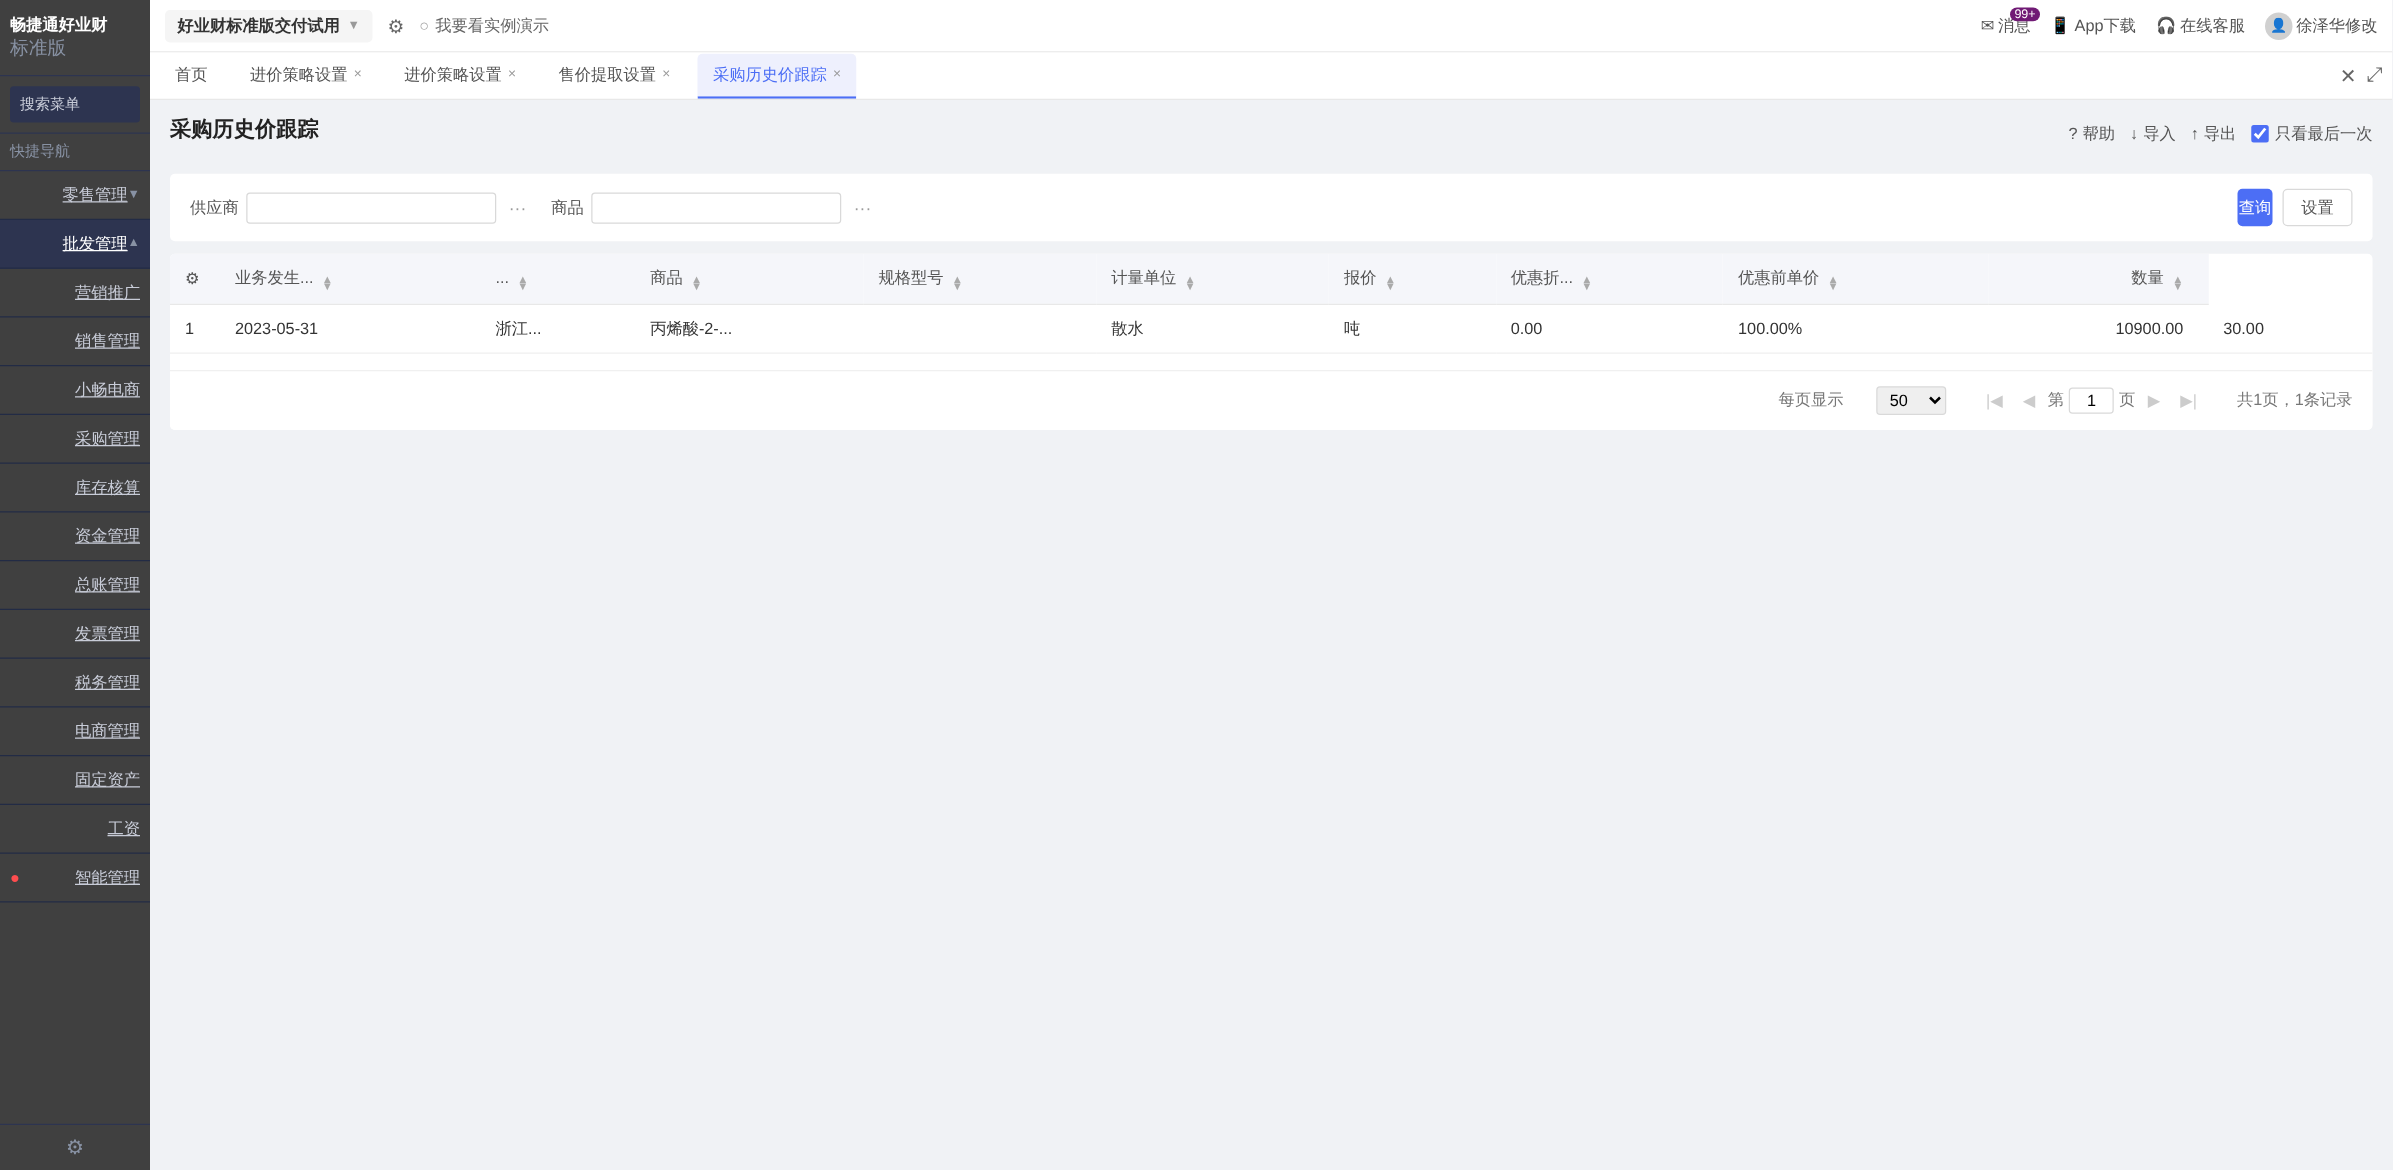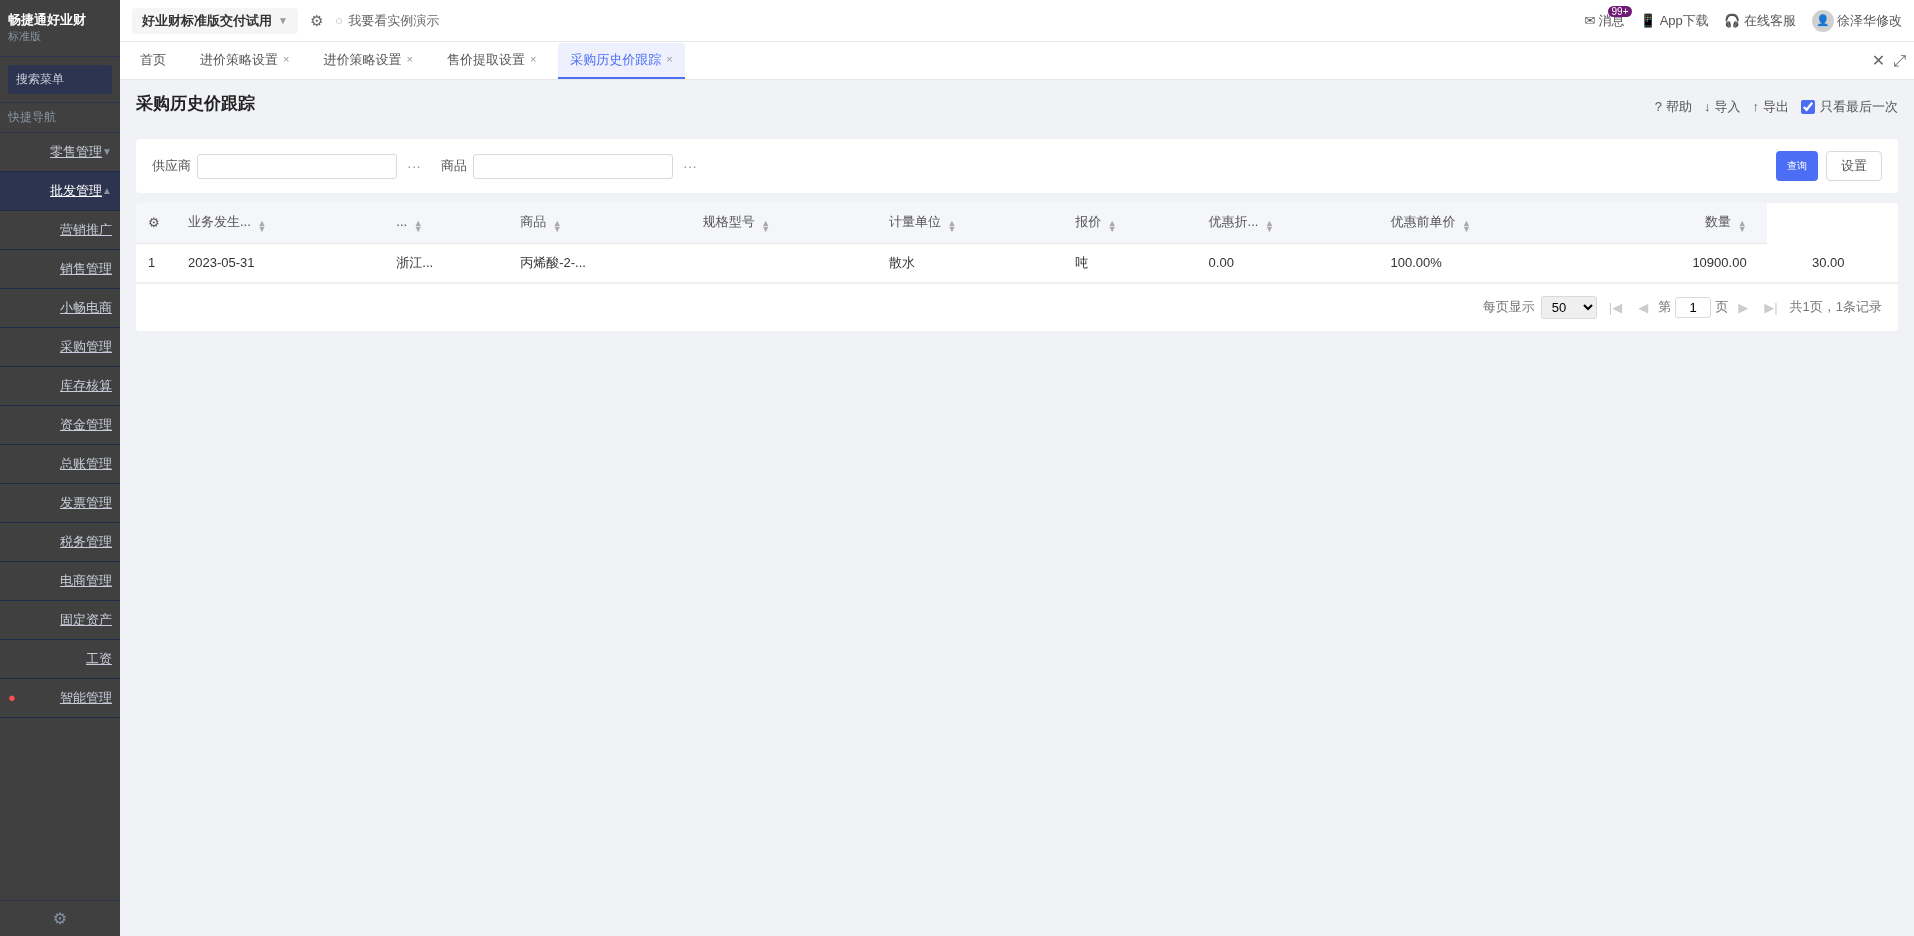--- a/index.html
+++ b/index.html
@@ -2,21 +2,21 @@
 <html><head>
   <meta charset="utf-8">
   <style>
     * { box-sizing: border-box; margin: 0; padding: 0; }
     body { font-family: "Microsoft YaHei", "PingFang SC", sans-serif; font-size: 13px; background: #f0f2f5; display: flex; height: 936px; overflow: hidden; }
 
     
     .sidebar { width: 120px; background: #404040; display: flex; flex-direction: column; height: 100%; color: #c8ccd8; flex-shrink: 0; }
     .sidebar-logo { padding: 12px 8px; border-bottom: 1px solid #2d3450; }
     .sidebar-logo-title { color: #fff; font-size: 13px; font-weight: bold; line-height: 1.3; }
-    .sidebar-logo-sub { color: #8892a4; font-size: 11px; }
+    .sidebar-logo-sub { color: #8892a4; font-size: 15px; }
     .sidebar-search { padding: 8px; border-bottom: 1px solid #2d3450; }
     .sidebar-search-btn { width: 100%; background: #2d3450; border: none; color: #c8ccd8; padding: 6px 8px; border-radius: 3px; cursor: pointer; font-size: 12px; text-align: left; }
     .sidebar-quicknav { padding: 6px 8px; border-bottom: 1px solid #2d3450; color: #8892a4; font-size: 12px; cursor: pointer; }
     .sidebar-item { padding: 10px 8px; display: flex; align-items: center; justify-content: space-between; cursor: pointer; font-size: 13px; border-bottom: 1px solid #222b45; }
     .sidebar-item.active { background: #2d3450; color: #fff; }
     .sidebar-item-label { flex: 1; text-align: right; text-decoration: underline; }
     .sidebar-arrow { font-size: 10px; color: #8892a4; }
     .sidebar-bottom { margin-top: auto; padding: 8px; border-top: 1px solid #2d3450; display: flex; justify-content: center; }
     .gear-icon-sidebar { color: #8892a4; cursor: pointer; font-size: 16px; }
 
@@ -55,39 +55,39 @@
     .toolbar-row { display: flex; align-items: center; gap: 16px; flex-wrap: wrap; }
     .filter-item { display: flex; align-items: center; gap: 6px; }
     .filter-label { color: #555; font-size: 13px; white-space: nowrap; }
     .date-btns { display: flex; align-items: center; gap: 4px; }
     .date-btn { padding: 2px 8px; border-radius: 3px; cursor: pointer; font-size: 12px; color: #555; border: 1px solid transparent; }
     .date-btn.active { background: #4c6ef5; color: #fff; border-radius: 10px; border: none; }
     .date-range { color: #888; font-size: 12px; margin-top: 2px; }
     .filter-input { border: 1px solid #d9d9d9; border-radius: 3px; padding: 4px 8px; font-size: 13px; color: #333; width: 200px; outline: none; }
     .filter-dots { color: #999; cursor: pointer; font-size: 14px; padding: 0 4px; }
     .toolbar-actions { margin-left: auto; display: flex; gap: 8px; }
-    .btn-primary { background: #4c6ef5; color: #fff; border: none; padding: 6px 11px; border-radius: 4px; cursor: pointer; font-size: 10px; margin-left: 20px; }
+    .btn-primary { background: #4c6ef5; color: #fff; border: none; padding: 6px 1px; border-radius: 4px; cursor: pointer; font-size: 13px; margin-left: 20px; }
     .btn-default { background: #fff; color: #555; border: 1px solid #d9d9d9; padding: 5px 14px; border-radius: 4px; cursor: pointer; font-size: 13px; }
 
     
     .action-bar { display: flex; align-items: center; justify-content: flex-end; gap: 12px; margin-bottom: 8px; font-size: 13px; color: #555; }
     .action-bar-item { display: flex; align-items: center; gap: 4px; cursor: pointer; }
     .checkbox-only { display: flex; align-items: center; gap: 5px; }
     .checkbox-styled { width: 14px; height: 14px; accent-color: #4c6ef5; cursor: pointer; }
 
     
     .table-wrap { background: #fff; border-radius: 4px; overflow: hidden; }
     table { width: 100%; border-collapse: collapse; font-size: 13px; }
     thead tr { background: #f5f6fa; }
     th { padding: 10px 12px; text-align: left; color: #555; font-weight: normal; border-bottom: 1px solid #e8e8e8; white-space: nowrap; }
     th .sort-arrows { display: inline-flex; flex-direction: column; margin-left: 3px; line-height: 0.7; font-size: 9px; color: #aaa; }
     td { padding: 10px 12px; border-bottom: 1px solid #f0f0f0; color: #333; }
 
     
-    .pagination { display: flex; align-items: center; justify-content: flex-end; padding: 12px 16px; gap: 6px; background: #fff; border-top: 1px solid #f0f0f0; font-size: 13px; color: #555; }
+    .pagination { display: flex; align-items: center; justify-content: flex-end; padding: 12px 16px; gap: 26px; background: #fff; border-top: 1px solid #f0f0f0; font-size: 13px; color: #555; margin-top: 13px; }
     .pagination-label { color: #777; }
     .page-size-select { border: 1px solid #d9d9d9; border-radius: 3px; padding: 2px 6px; font-size: 13px; outline: none; cursor: pointer; }
     .page-nav { display: flex; align-items: center; gap: 4px; }
     .page-nav-btn { color: #777; cursor: pointer; padding: 2px 6px; border-radius: 3px; }
     .page-nav-btn.disabled { color: #ccc; cursor: not-allowed; }
     .page-input { width: 36px; border: 1px solid #d9d9d9; border-radius: 3px; padding: 2px 4px; text-align: center; font-size: 13px; outline: none; }
     .page-total { color: #777; }
   </style>
 </head>
 <body>
@@ -337,21 +337,21 @@
             <td>1</td>
             <td>2023-05-31</td>
             <td>浙江...</td>
             <td>丙烯酸-2-...</td>
             <td></td>
             <td>散水</td>
             <td>吨</td>
             <td>0.00</td>
             <td>100.00%</td>
             <td style="text-align:right;padding-right:20px;">10900.00</td>
-          <td style="text-align: center; padding-right: 20px;">30.00</td>
+          <td style="text-align: left; padding-right: 20px;">30.00</td>
             </tr>
 
         </tbody>
       </table>
 
       <div class="pagination">
         <span class="pagination-label">每页显示</span>
         <select class="page-size-select">
           <option>20</option>
           <option selected="">50</option>

